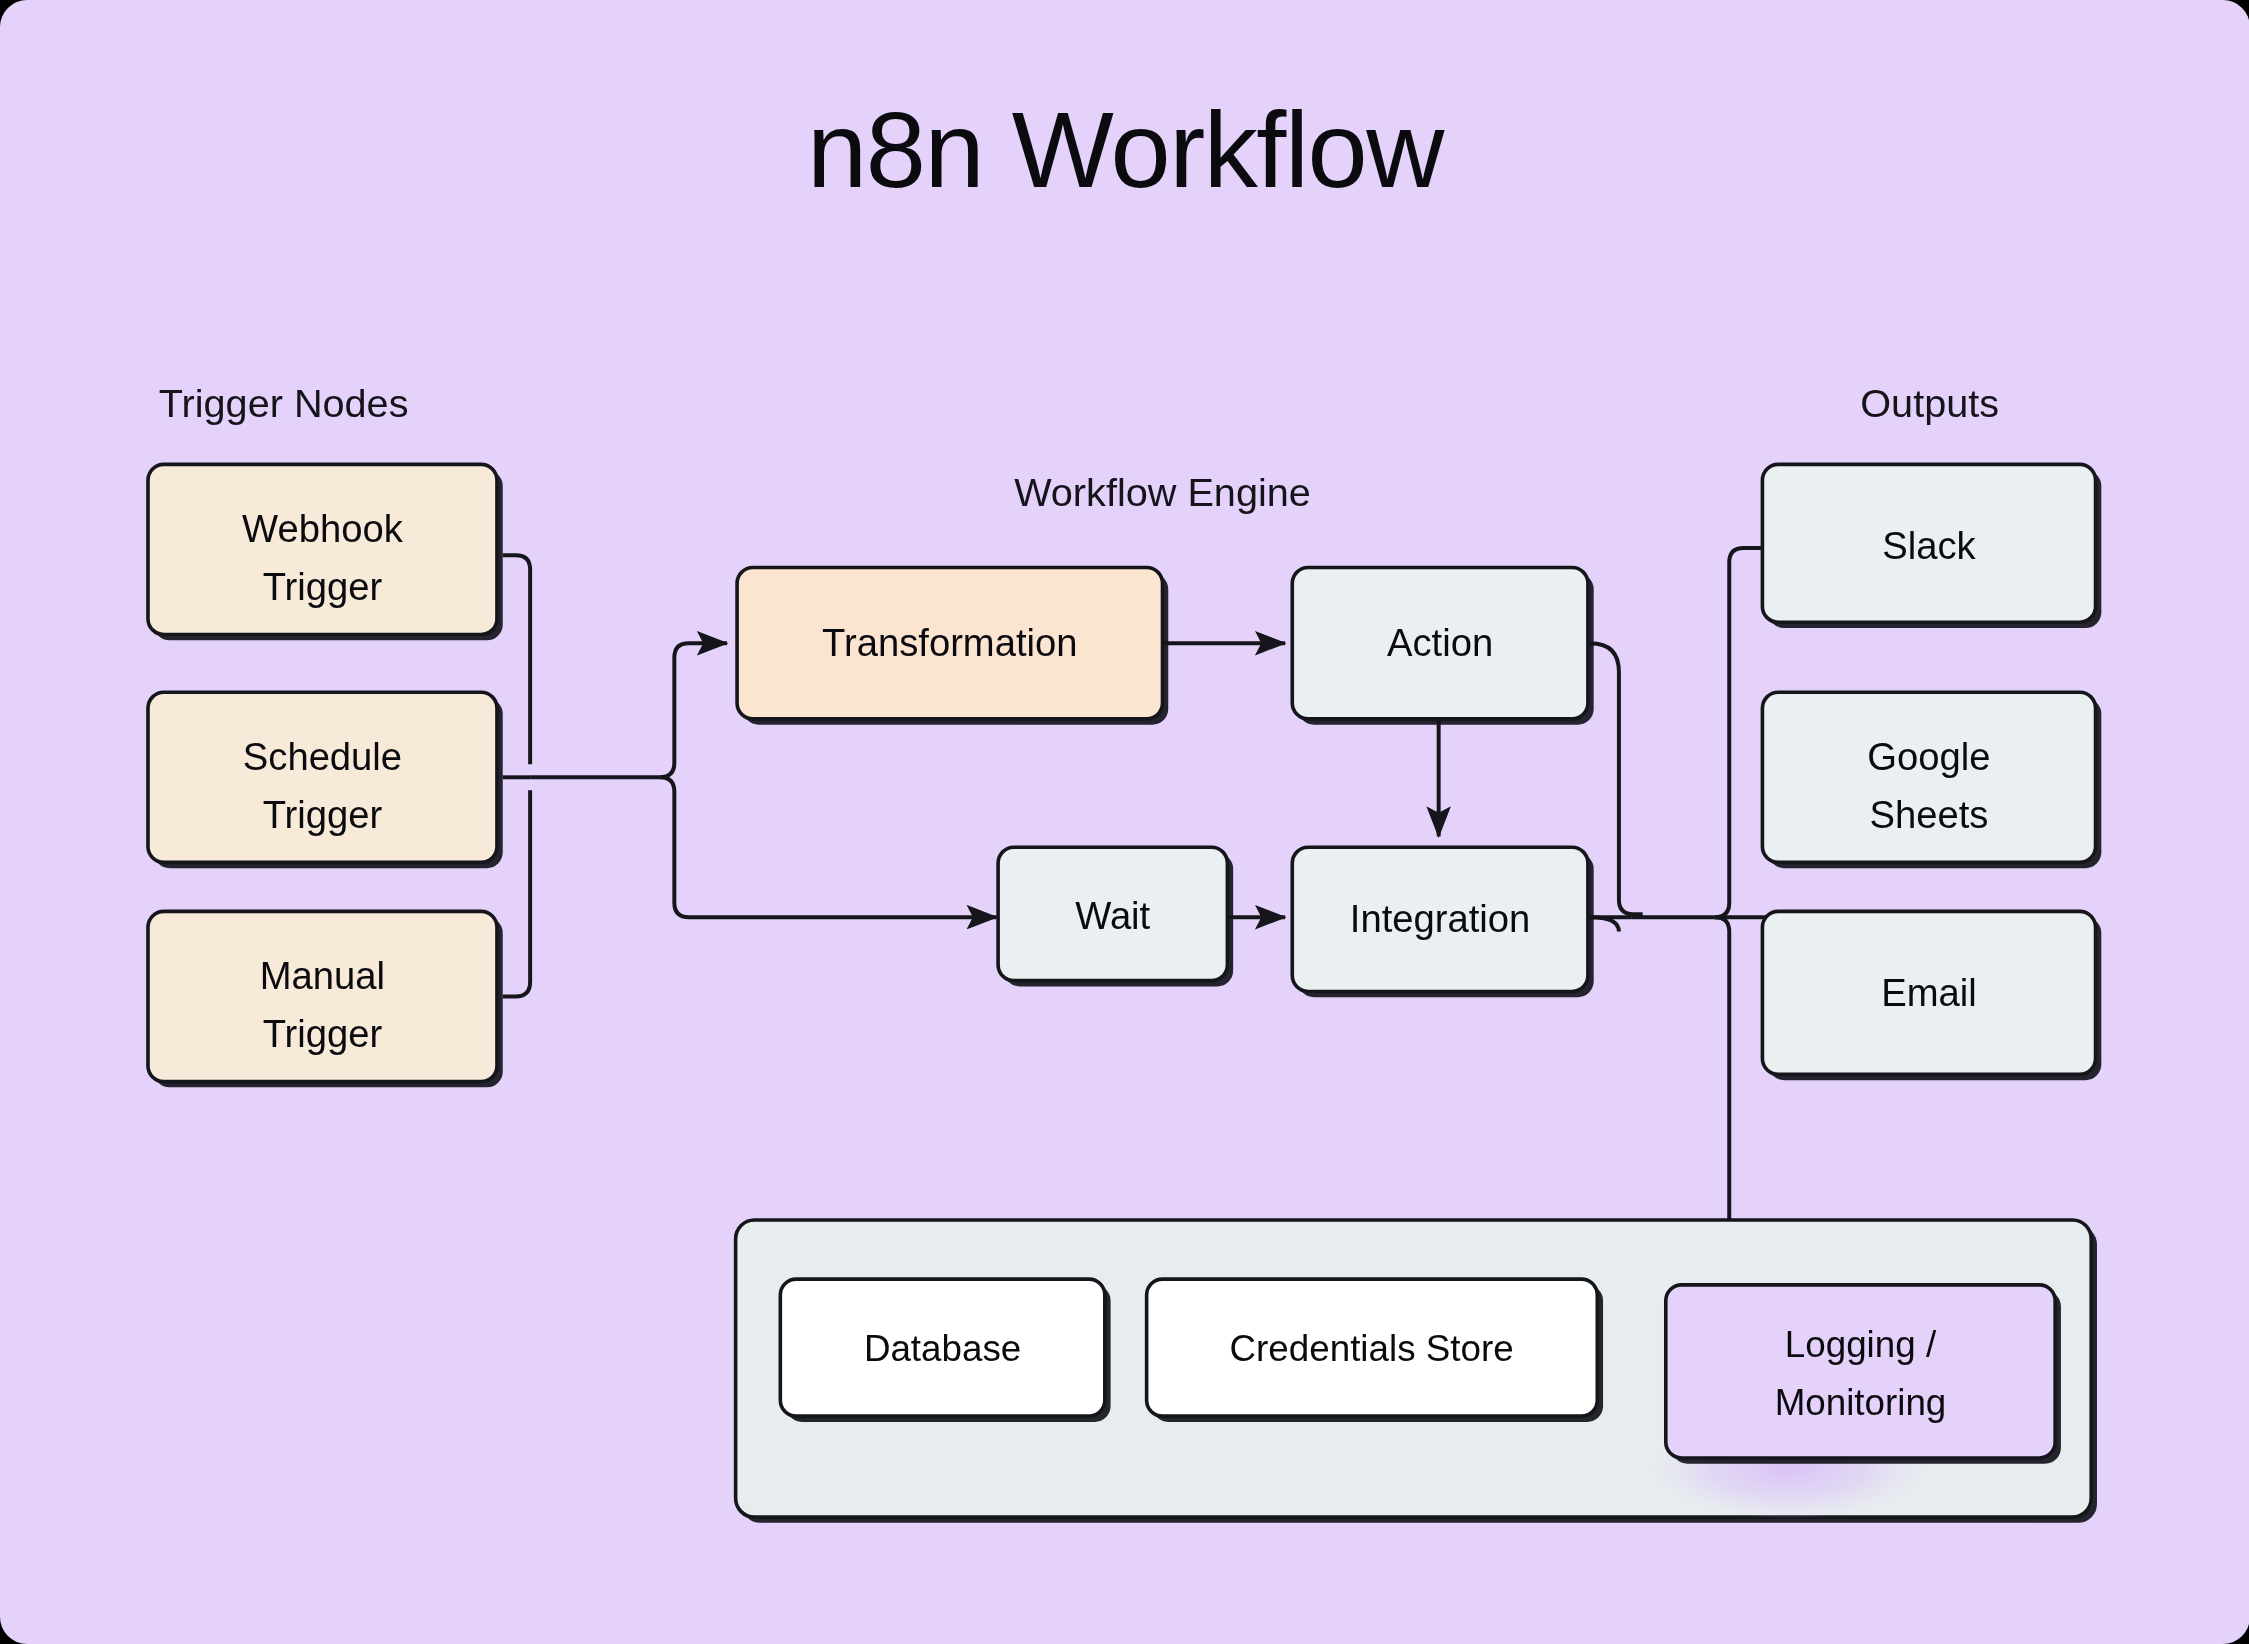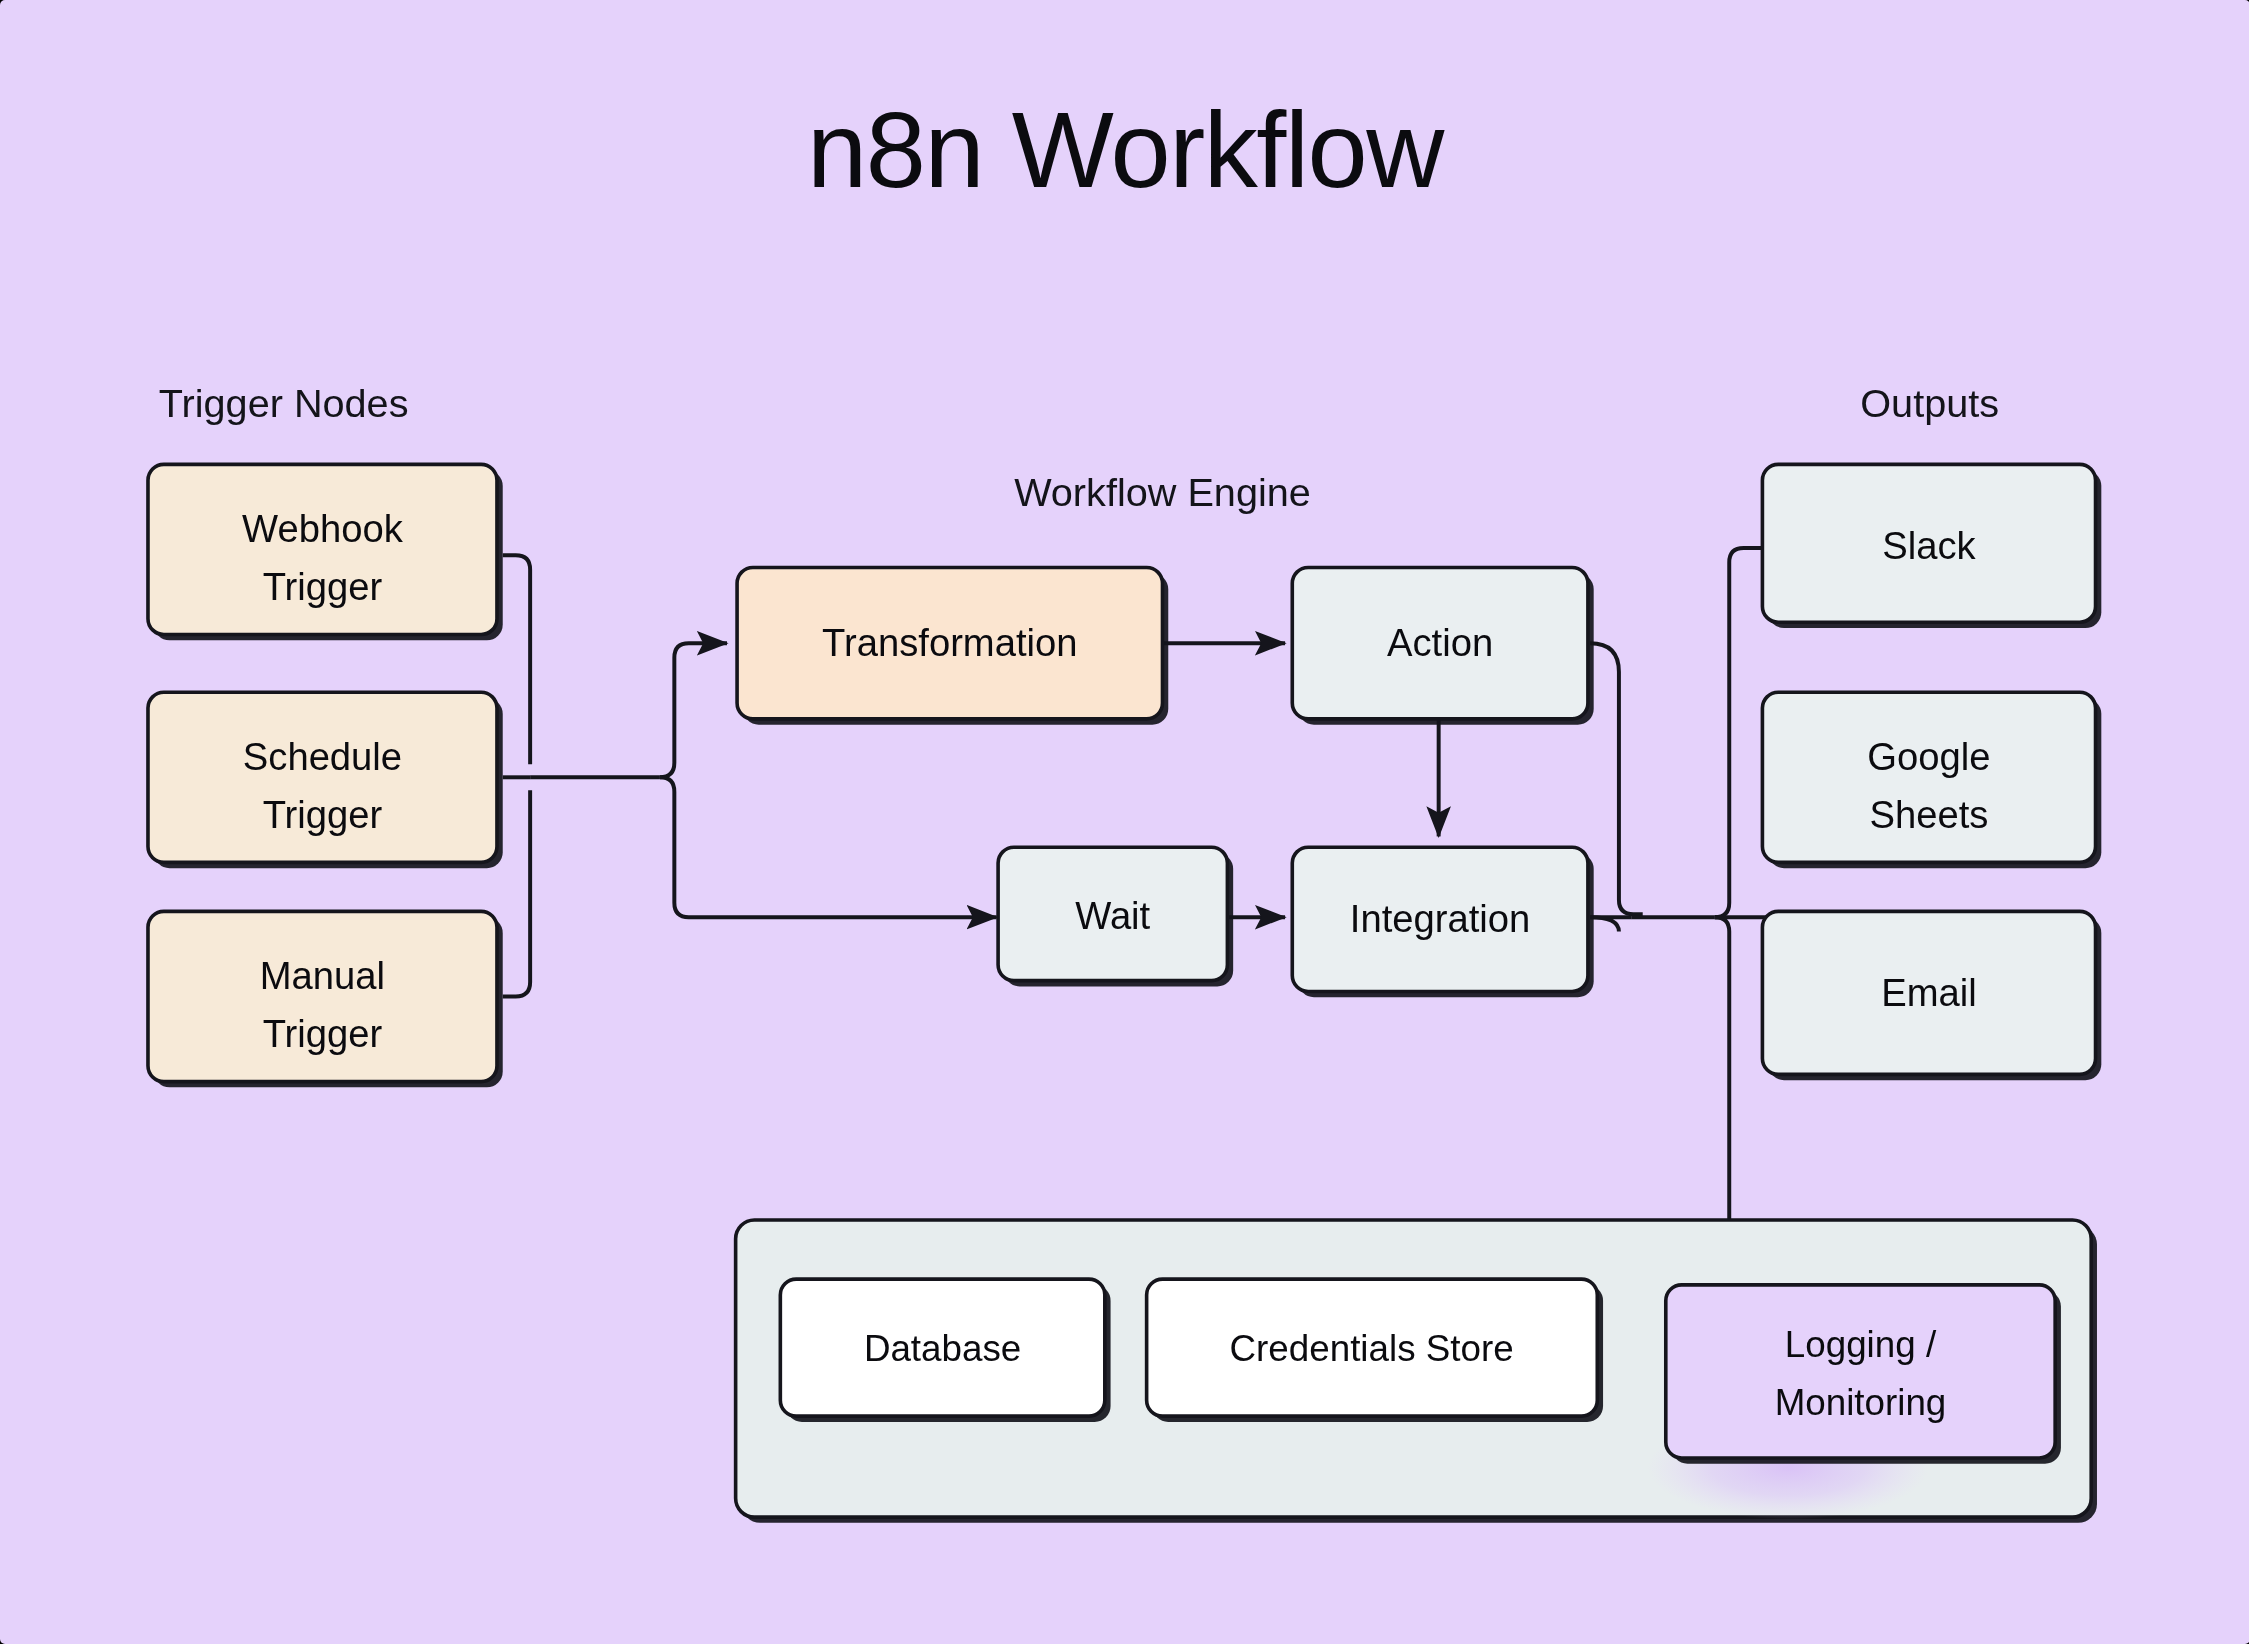--- a/index.html
+++ b/index.html
@@ -11,21 +11,21 @@
     width: 2250px;
     height: 1644px;
     overflow: hidden;
     font-family: "Liberation Sans", "DejaVu Sans", sans-serif;
   }
   #canvas {
     position: relative;
     width: 2250px;
     height: 1644px;
     background: #e5d2fb;
-    border-radius: 5px;
+    border-radius: 27px;
     overflow: hidden;
   }
   #diagram {
     position: absolute;
     inset: 0;
     width: 2250px;
     height: 1644px;
     display: block;
   }
   .title-text {

